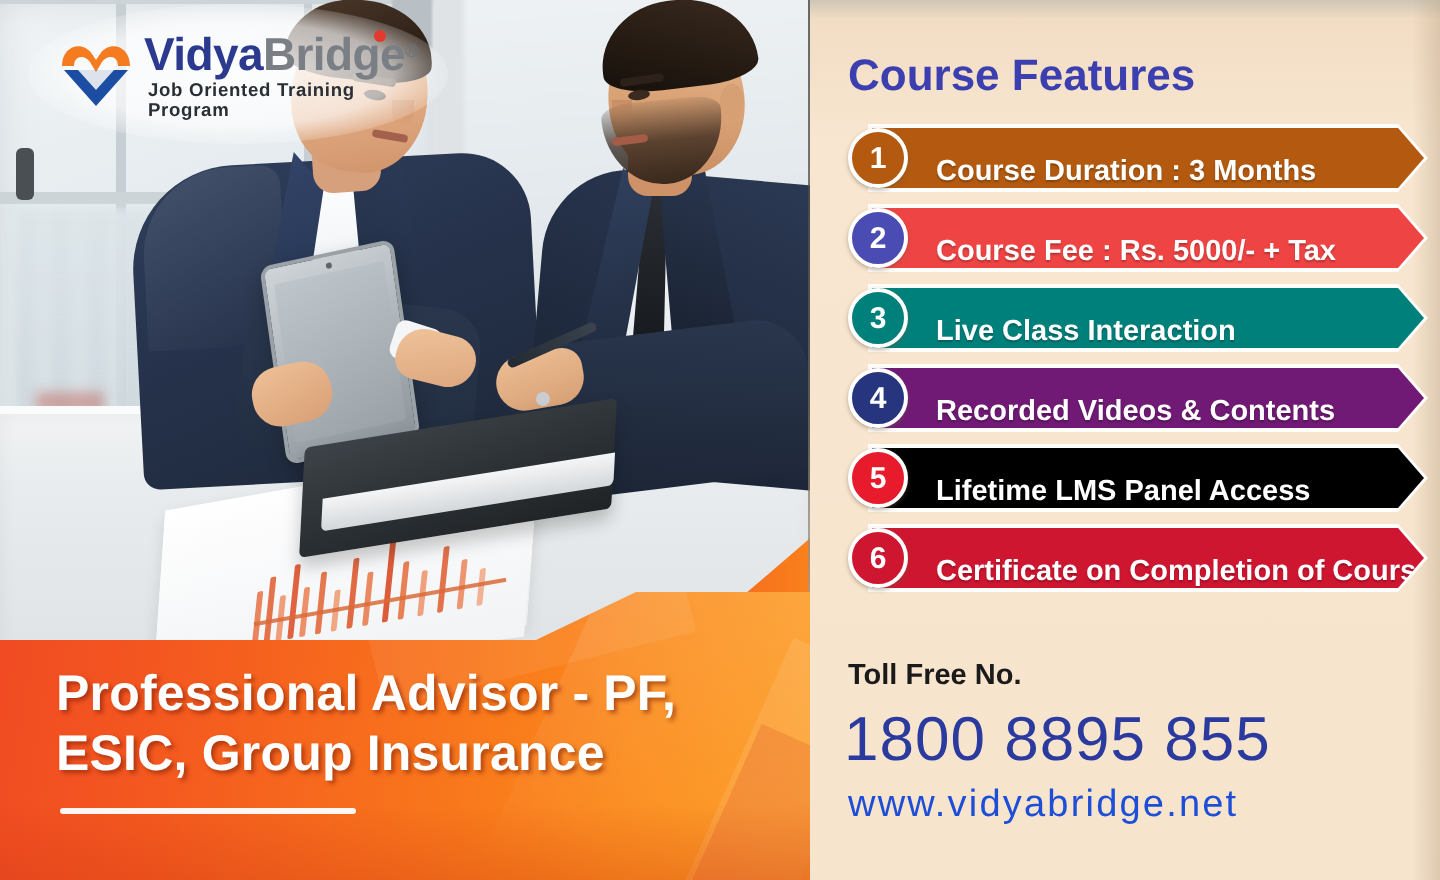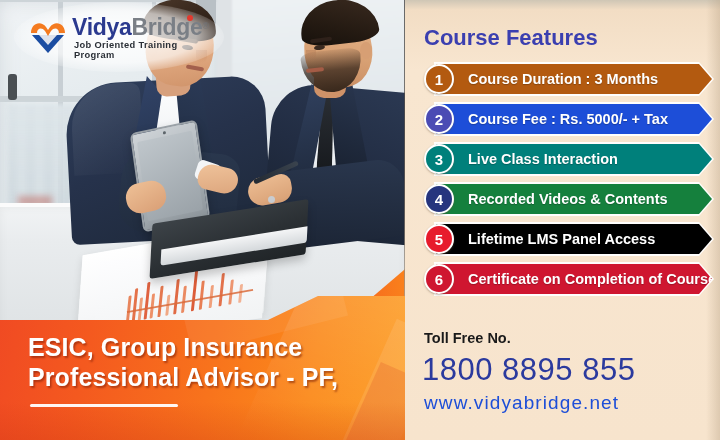--- a/index.html
+++ b/index.html
@@ -213,21 +213,21 @@
   .cf-title{
     position:absolute;left:424px;top:25px;
     color:#3b3fb0;font-size:22px;font-weight:bold;letter-spacing:0px;
   }
   .feat-list{position:absolute;left:424px;top:64px;width:280px;}
   .feat-row{position:relative;height:30px;margin-bottom:10px;}
   .feat-bar{
     position:absolute;left:12px;top:0;height:30px;
     clip-path:polygon(0 0, calc(100% - 13px) 0, 100% 50%, calc(100% - 13px) 100%, 0 100%);
     filter:drop-shadow(1.5px 2px 1.6px rgba(120,95,70,.45));
-    display:flex;align-items:center;
+    display:flex;align-items:flex-end;
   }
   .feat-outline{
     position:absolute;left:10px;top:-2px;height:34px;
     background:rgba(255,255,255,.95);
     clip-path:polygon(0 0, calc(100% - 15px) 0, 100% 50%, calc(100% - 15px) 100%, 0 100%);
     z-index:0;
   }
   .feat-label{
     position:relative;z-index:3;color:#fff;font-size:14.5px;font-weight:bold;
     margin-left:32px;white-space:nowrap;text-shadow:0 1px 1px rgba(0,0,0,.25);
@@ -353,55 +353,55 @@
   </div>
   <div class="photo-edge"></div>
 
   <div class="orange-band">
     <div class="ob-diag4"></div>
     <div class="ob-diag1"></div>
     <div class="ob-diag2"></div>
     <div class="ob-diag3"></div>
     <div class="ob-dark"></div>
     <div class="banner-title">
+      <div>Professional Advisor - PF,</div>
       <div>ESIC, Group Insurance</div>
-      <div>Professional Advisor - PF,</div>
     </div>
     <div class="title-rule"></div>
   </div>
 
   <div class="cream-panel"></div>
 
   <div class="cf-title">Course Features</div>
 
   <div class="feat-list" id="feat-list">
       <div class="feat-row">
         <div class="feat-outline" style="width: 280px;"></div>
         <div class="feat-bar" style="width: 276px; background: rgb(179, 90, 16);">
           <span class="feat-label">Course Duration : 3 Months</span>
         </div>
         <div class="feat-badge" style="background: rgb(179, 90, 16);">1</div>
       </div>
       <div class="feat-row">
         <div class="feat-outline" style="width: 280px;"></div>
-        <div class="feat-bar" style="width: 276px; background: #1d4ed8;">
+        <div class="feat-bar" style="width: 276px; background: #ef4444;">
           <span class="feat-label">Course Fee : Rs. 5000/- + Tax</span>
         </div>
         <div class="feat-badge" style="background: rgb(75, 75, 180);">2</div>
       </div>
       <div class="feat-row">
         <div class="feat-outline" style="width: 280px;"></div>
         <div class="feat-bar" style="width: 276px; background: rgb(0, 128, 123);">
           <span class="feat-label">Live Class Interaction</span>
         </div>
         <div class="feat-badge" style="background: rgb(0, 128, 123);">3</div>
       </div>
       <div class="feat-row">
         <div class="feat-outline" style="width: 280px;"></div>
-        <div class="feat-bar" style="width: 276px; background: #15803d;">
+        <div class="feat-bar" style="width: 276px; background: #701a75;">
           <span class="feat-label">Recorded Videos &amp; Contents</span>
         </div>
         <div class="feat-badge" style="background: rgb(38, 53, 126);">4</div>
       </div>
       <div class="feat-row">
         <div class="feat-outline" style="width: 280px;"></div>
         <div class="feat-bar" style="width: 276px; background: #000000;">
           <span class="feat-label">Lifetime LMS Panel Access</span>
         </div>
         <div class="feat-badge" style="background: rgb(231, 27, 44);">5</div>

